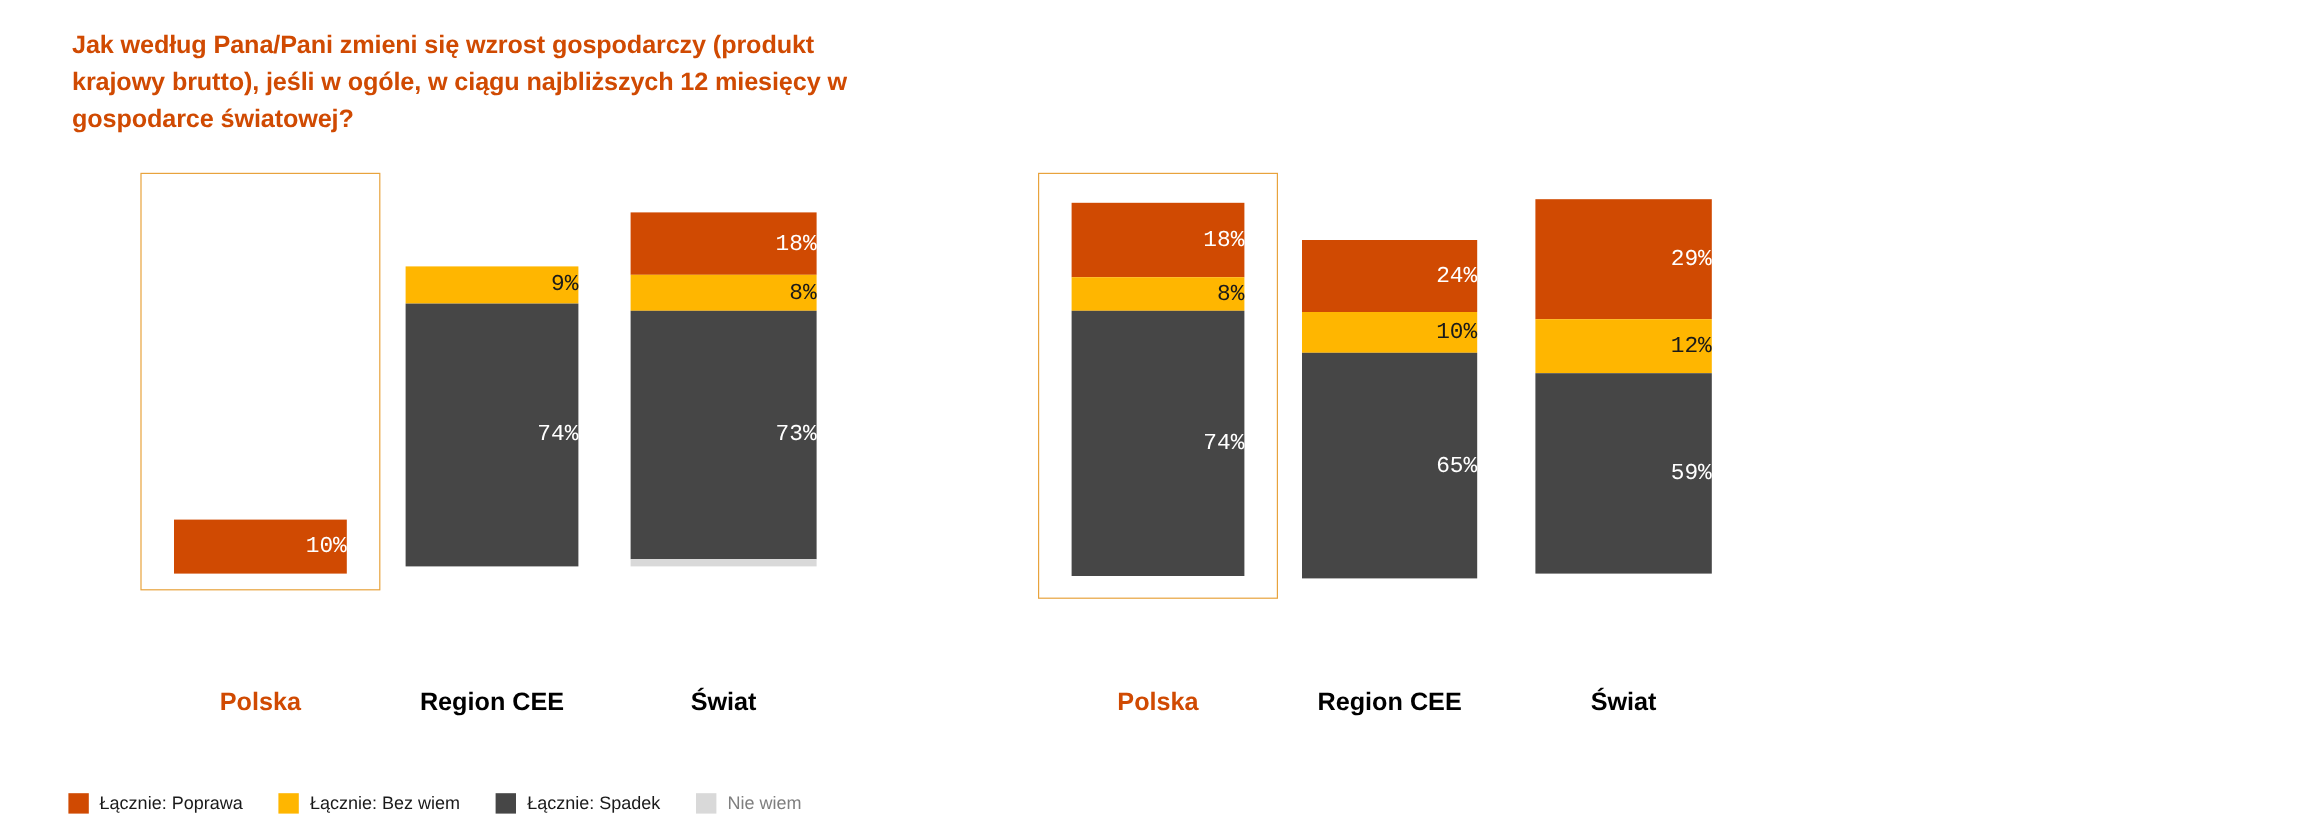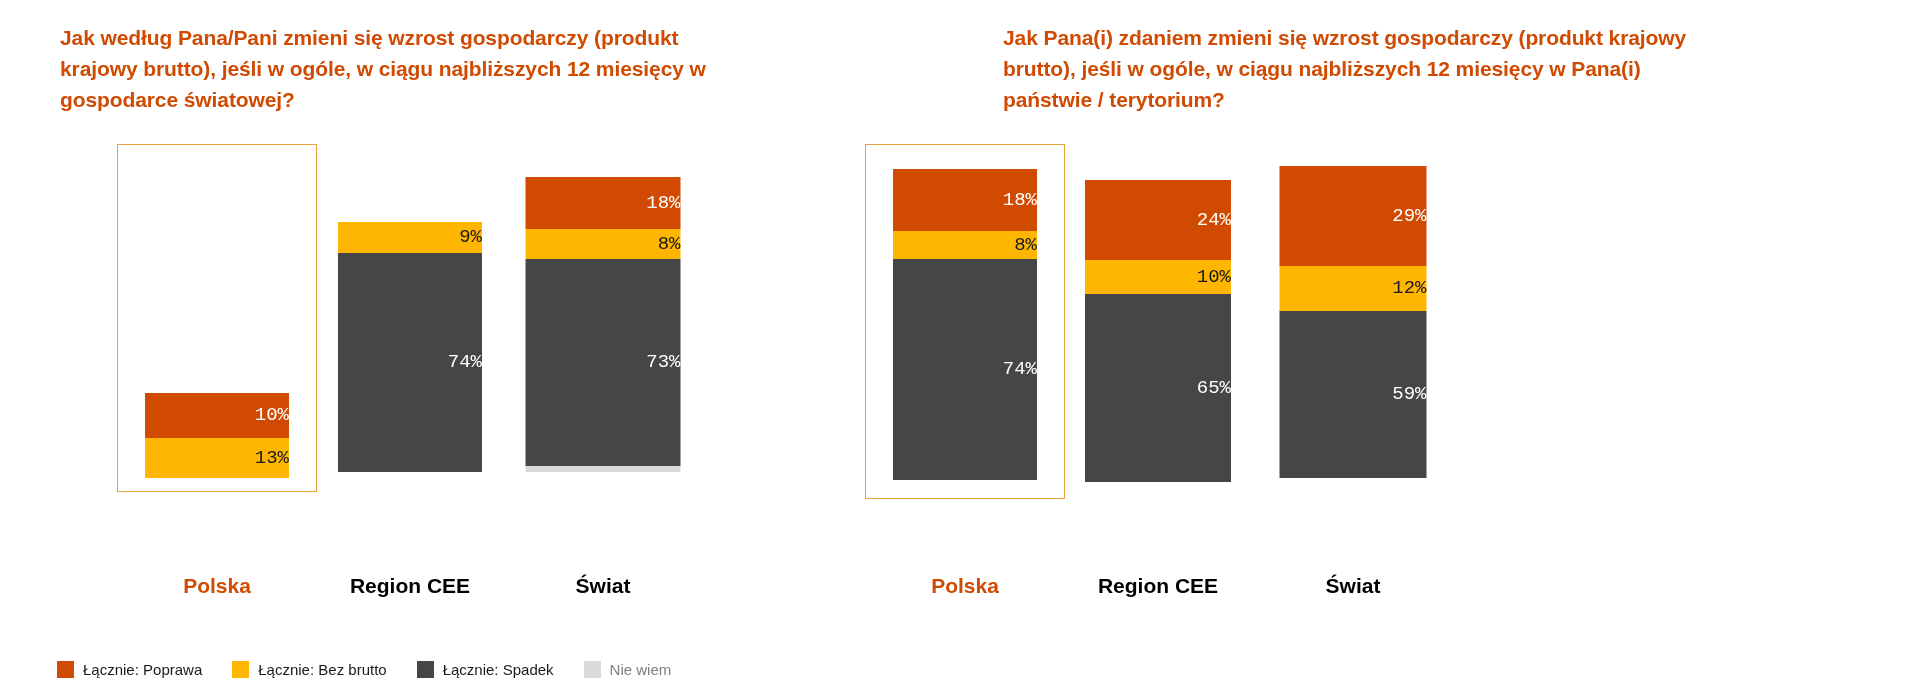--- a/index.html
+++ b/index.html
@@ -138,23 +138,20 @@
 
   <div class="plot">
 
     <div class="highlight-box" style="left:117px; top:4px; width:200px; height:348px;"></div>
 
     <div class="group" style="left:122px; height:480px;">
       <div class="bar" style="bottom:142px; width:144px;">
         <div class="seg improve" style="height:45px;">
           <span class="seg-label">10%</span>
         </div>
-        <div class="seg same" style="height:40px;">
-          <span class="seg-label">13%</span>
-        </div>
       </div>
       <div class="cat-label accent">Polska</div>
     </div>
 
     <div class="group" style="left:315px; height:480px;">
       <div class="bar" style="bottom:148px; width:144px;">
         <div class="seg same" style="height:31px;">
           <span class="seg-label">9%</span>
         </div>
         <div class="seg decline" style="height:219px;">
@@ -180,21 +177,20 @@
         </div>
       </div>
       <div class="cat-label">Świat</div>
     </div>
 
   </div>
 </div>
 
 <div class="panel" id="panel-right">
 
-  <div class="panel-title">Jak Pana(i) zdaniem zmieni się wzrost gospodarczy (produkt krajowy brutto), jeśli w ogóle, w ciągu najbliższych 12 miesięcy w Pana(i) państwie / terytorium?</div>
 
   <div class="plot">
 
     <div class="highlight-box" style="left:-95px; top:4px; width:200px; height:355px;"></div>
 
     <div class="group" style="left:-90px; height:480px;">
       <div class="bar" style="bottom:140px; width:144px;">
         <div class="seg improve" style="height:62px;">
           <span class="seg-label">18%</span>
         </div>
@@ -203,21 +199,21 @@
         </div>
         <div class="seg decline" style="height:221px;">
           <span class="seg-label">74%</span>
         </div>
       </div>
       <div class="cat-label accent">Polska</div>
     </div>
 
     <div class="group" style="left:103px; height:480px;">
       <div class="bar" style="bottom:138px; width:146px;">
-        <div class="seg improve" style="height:80px;">
+        <div class="seg improve" style="height:60px;">
           <span class="seg-label">24%</span>
         </div>
         <div class="seg same" style="height:34px;">
           <span class="seg-label">10%</span>
         </div>
         <div class="seg decline" style="height:188px;">
           <span class="seg-label">65%</span>
         </div>
       </div>
       <div class="cat-label">Region CEE</div>
@@ -241,21 +237,21 @@
   </div>
 </div>
 
 <div class="legend">
   <div class="legend-item">
     <span class="legend-swatch" style="background:#D04A02;"></span>
     <span class="legend-text">Łącznie: Poprawa</span>
   </div>
   <div class="legend-item">
     <span class="legend-swatch" style="background:#FFB600;"></span>
-    <span class="legend-text">Łącznie: Bez brutto</span>
+    <span class="legend-text">Łącznie: Bez wiem</span>
   </div>
   <div class="legend-item">
     <span class="legend-swatch" style="background:#464646;"></span>
     <span class="legend-text">Łącznie: Spadek</span>
   </div>
   <div class="legend-item muted">
     <span class="legend-swatch" style="background:#D9D9D9;"></span>
     <span class="legend-text">Nie wiem</span>
   </div>
 </div>

